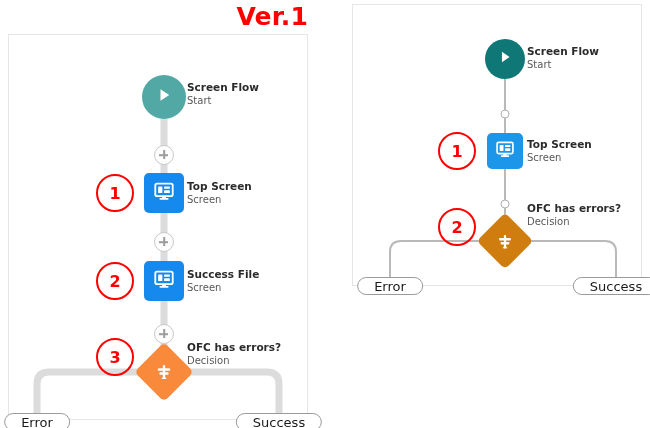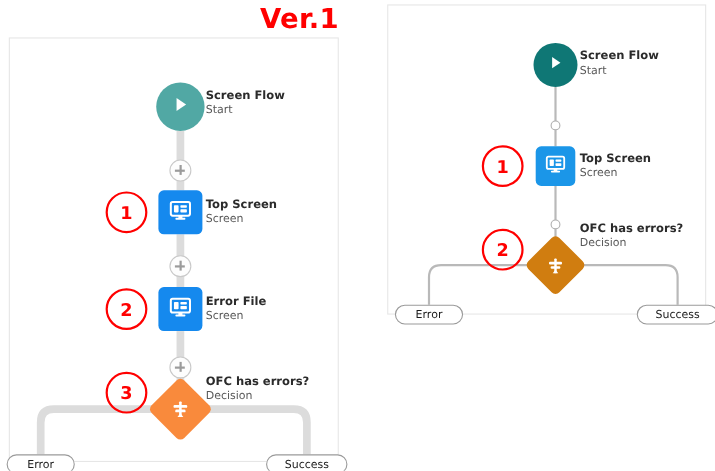--- a/index.html
+++ b/index.html
@@ -151,21 +151,21 @@
   
   .pill {
     position: absolute;
     height: 18px;
     min-width: 62px;
     padding: 0 16px;
     border: 1.4px solid #9a9a9a;
     border-radius: 10px;
     background: #ffffff;
     display: flex; align-items: center; justify-content: center;
-    font-size: 10px;
+    font-size: 13px;
     color: #1a1a1a;
     transform: translateX(-50%);
     box-sizing: border-box;
     z-index: 5;
     font-family: "DejaVu Sans", sans-serif;
   }
 
   
   .branch-svg { position: absolute; left: 0; top: 0; overflow: visible; }
 </style>
@@ -227,21 +227,21 @@
               <rect x="2.5" y="4" width="19" height="13.5" rx="1.8" fill="none" stroke="#ffffff" stroke-width="2"></rect>
               <rect x="5.6" y="7.1" width="4.6" height="7.2" rx="0.8" fill="#ffffff"></rect>
               <rect x="12" y="7.1" width="6.4" height="2.5" rx="0.7" fill="#ffffff"></rect>
               <rect x="12" y="11.2" width="6.4" height="3.1" rx="0.7" fill="#ffffff"></rect>
               <rect x="10" y="17.5" width="4" height="2.6" fill="#ffffff"></rect>
               <rect x="7" y="19.6" width="10" height="1.9" rx="0.9" fill="#ffffff"></rect>
             </svg>
           </span>
         </div>
         <div class="node-label" style="left:178px; top:233px;">
-          <span class="lbl-title">Error File</span>
+          <span class="lbl-title">Success File</span>
           <span class="lbl-sub">Screen</span>
         </div>
         <div class="anno-circle" style="left:106px; top:246px;">2</div>
 
         <div class="plus-btn" style="left:155px; top:299px;"></div>
 
         <svg class="branch-svg" width="300" height="386">
           <path d="M 155 337 L 155 337" stroke="none" fill="none"></path>
           <path d="M 132 337 L 40 337 Q 28 337 28 349 L 28 378" stroke="#dcdcdc" stroke-width="7" fill="none" stroke-linecap="butt"></path>
           <path d="M 178 337 L 258 337 Q 270 337 270 349 L 270 378" stroke="#dcdcdc" stroke-width="7" fill="none" stroke-linecap="butt"></path>

